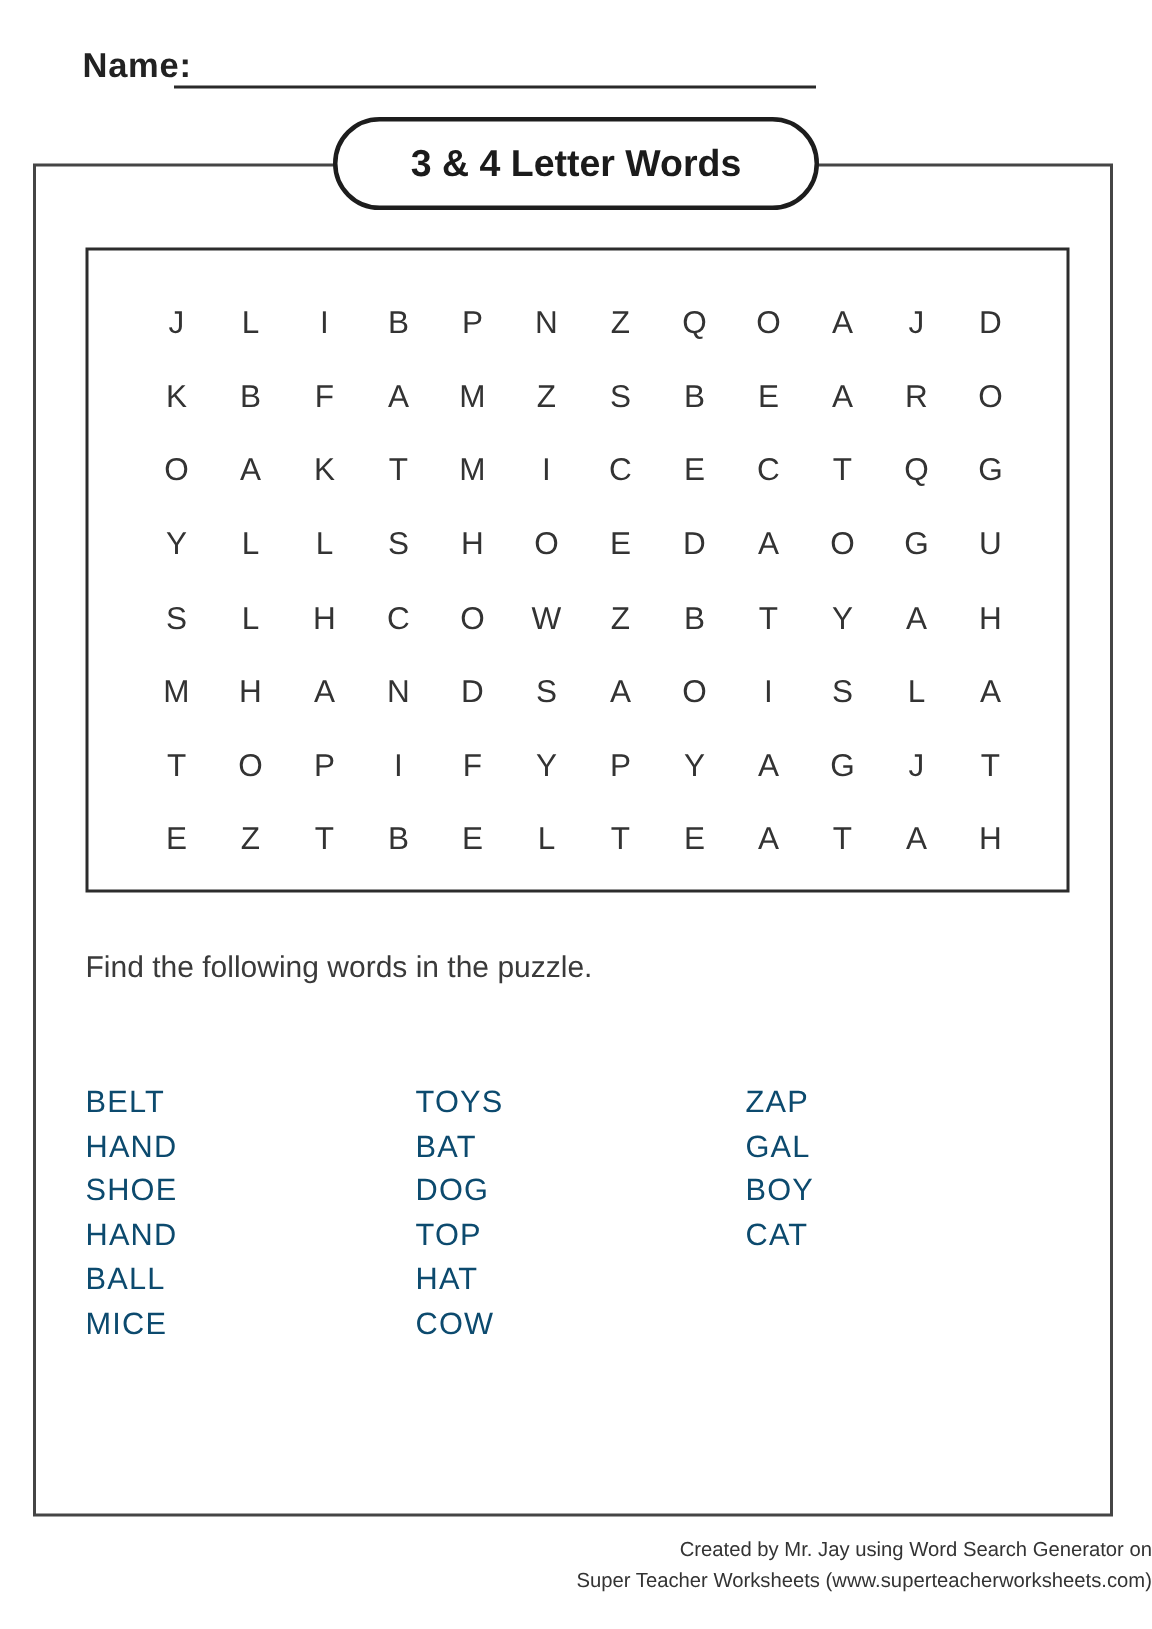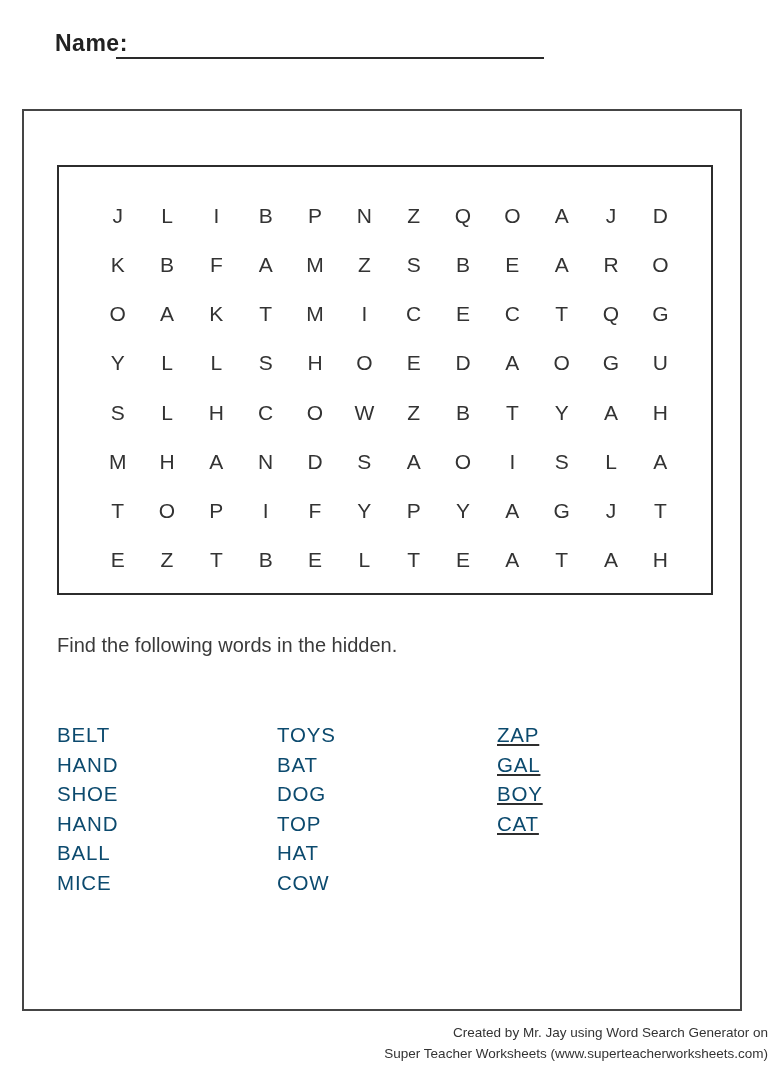--- a/index.html
+++ b/index.html
@@ -51,39 +51,42 @@
 
   
   .instructions{position:absolute;left:57px;top:631px;font-size:20px;color:#3a3a3a;line-height:29px;}
   .instructions .arrow{font-weight:bold;font-size:22px;color:#1e1e1e;padding:0 3px;}
 
   
   .word-list{position:absolute;left:57px;top:720px;width:620px;}
   .word-col{position:absolute;top:0;}
   .word-col.c0{left:0;}
   .word-col.c1{left:220px;}
-  .word-col.c2{left:440px;text-decoration:underline;}
+  .word-col.c2{left:440px;}
   .word-item{font-size:20.5px;color:#0c4a6e;line-height:29.5px;letter-spacing:.8px;}
 
   
   .footer{position:absolute;left:0;top:1022px;width:768px;text-align:right;
     font-size:13.5px;color:#333;line-height:21px;}
 </style>
 </head>
 <body>
 
 <div class="page">
 
   <div class="name-row">
     <span class="name-label">Name:</span>
     <div class="name-line"></div>
   </div>
 
   <div class="outer-frame"></div>
 
+  <div class="title-pill">
+    <span>3 &amp; 4 Letter Words</span>
+  </div>
 
   <div class="grid-box" id="puzzle-grid">
       <div class="grid-cell">J</div>
       <div class="grid-cell">L</div>
       <div class="grid-cell">I</div>
       <div class="grid-cell">B</div>
       <div class="grid-cell">P</div>
       <div class="grid-cell">N</div>
       <div class="grid-cell">Z</div>
       <div class="grid-cell">Q</div>
@@ -171,21 +174,21 @@
       <div class="grid-cell">L</div>
       <div class="grid-cell">T</div>
       <div class="grid-cell">E</div>
       <div class="grid-cell">A</div>
       <div class="grid-cell">T</div>
       <div class="grid-cell">A</div>
       <div class="grid-cell">H</div>
     </div>
 
   <div class="instructions">
-    <div>Find the following words in the hidden.</div>
+    <div>Find the following words in the puzzle.</div>
   </div>
 
   <div class="word-list" id="word-list">
       <div class="word-col c0">
         <div class="word-item">BELT</div>
         <div class="word-item">HAND</div>
         <div class="word-item">SHOE</div>
         <div class="word-item">HAND</div>
         <div class="word-item">BALL</div>
         <div class="word-item">MICE</div>

